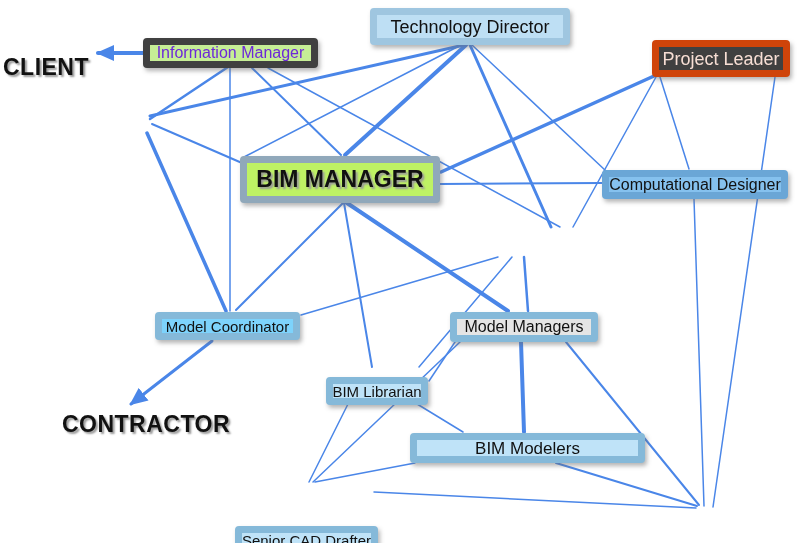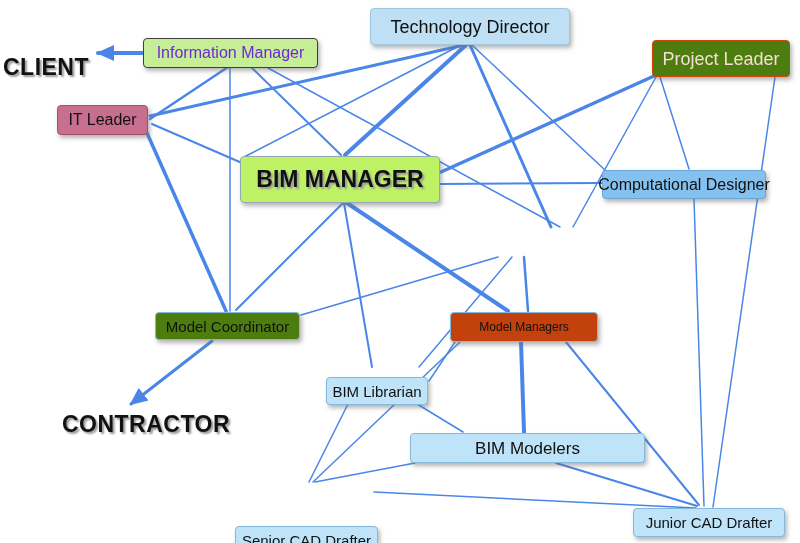--- a/index.html
+++ b/index.html
@@ -1,21 +1,21 @@
 <!DOCTYPE html>
 <html><head>
 <meta charset="utf-8">
 <style>
   html,body{margin:0;padding:0;background:#ffffff;}
   #stage{position:relative;width:800px;height:543px;background:#ffffff;overflow:hidden;
          font-family:"Liberation Sans",sans-serif;}
   #edge-layer{position:absolute;left:0;top:0;width:800px;height:543px;}
   .node{position:absolute;display:flex;align-items:center;justify-content:center;
         white-space:nowrap;box-sizing:border-box;line-height:1;}
-  .box{border:1px solid #3b82f6;border-radius:4px;box-shadow:2px 3px 4px rgba(110,110,110,0.5);}
+  .box{border:7px solid #3b82f6;border-radius:4px;box-shadow:2px 3px 4px rgba(110,110,110,0.5);}
   .label{font-weight:bold;text-shadow:2px 2px 2px #9a9a9a;letter-spacing:0.5px;}
 </style>
 </head>
 <body>
 
 <div id="stage">
   <svg id="edge-layer" viewBox="0 0 800 543" xmlns="http://www.w3.org/2000/svg">
     <defs>
       <marker id="arrowhead" markerUnits="userSpaceOnUse" markerWidth="18" markerHeight="16" refX="16" refY="8" orient="auto">
         <polygon points="0,0 18,8 0,16" fill="#4a86e8"></polygon>
@@ -53,24 +53,22 @@
       <line x1="352" y1="396" x2="309" y2="482" stroke="#4a86e8" stroke-width="1.5" stroke-linecap="round"></line>
       <line x1="404" y1="396" x2="463" y2="432" stroke="#4a86e8" stroke-width="1.5" stroke-linecap="round"></line>
       <line x1="315" y1="482" x2="415" y2="463" stroke="#4a86e8" stroke-width="1.5" stroke-linecap="round"></line>
       <line x1="374" y1="492" x2="696" y2="508" stroke="#4a86e8" stroke-width="1.5" stroke-linecap="round"></line>
       <line x1="556" y1="463" x2="697" y2="506" stroke="#4a86e8" stroke-width="2" stroke-linecap="round"></line>
     </svg>
 
 <div class="node label" style="left: 2px; top: 38px; width: 88px; height: 30px; color: rgb(17, 17, 17); font-size: 23px; font-weight: bold; margin-top: 14px;">CLIENT</div>
     <div class="node box" style="left: 143px; top: 38px; width: 175px; height: 30px; color: #6d28d9; font-size: 16px; background: rgb(198, 238, 150); border-color: rgb(64, 64, 64);">Information Manager</div>
     <div class="node box" style="left: 370px; top: 8px; width: 200px; height: 37px; color: rgb(17, 17, 17); font-size: 18px; background: rgb(190, 223, 244); border-color: rgb(159, 198, 224);">Technology Director</div>
-    <div class="node box" style="left: 652px; top: 40px; width: 138px; height: 37px; color: rgb(247, 222, 212); font-size: 18px; background: #4d7c0f; border-color: rgb(207, 68, 10);">Project Leader</div>
-    <div class="node box" style="left: 57px; top: 105px; width: 91px; height: 30px; color: rgb(17, 17, 17); font-size: 16px; background: rgb(199, 111, 142); border-color: rgb(164, 79, 110);">IT Leader</div>
+    <div class="node box" style="left: 652px; top: 40px; width: 138px; height: 37px; color: rgb(247, 222, 212); font-size: 18px; background: #404040; border-color: rgb(207, 68, 10);">Project Leader</div>
     <div class="node box" style="left: 240px; top: 156px; width: 200px; height: 47px; color: rgb(17, 17, 17); font-size: 23px; font-weight: bold; background: #bef264; border-color: rgb(144, 168, 186); text-shadow: rgb(154, 154, 154) 2px 2px 2px;">BIM MANAGER</div>
-    <div class="node box" style="left: 602px; top: 170px; width: 164px; height: 29px; color: rgb(17, 17, 17); font-size: 16px; background: rgb(133, 193, 238); border-color: rgb(106, 166, 214);">Computational Designer</div>
-    <div class="node box" style="left: 155px; top: 312px; width: 145px; height: 28px; color: rgb(17, 17, 17); font-size: 15px; background: #4d7c0f; border-color: rgb(133, 185, 217);">Model Coordinator</div>
-    <div class="node box" style="left: 450px; top: 312px; width: 148px; height: 30px; color: rgb(17, 17, 17); font-size: 12px; background: #c2410c; border-color: rgb(133, 185, 217);">Model Managers</div>
+    <div class="node box" style="left: 602px; top: 170px; width: 186px; height: 29px; color: rgb(17, 17, 17); font-size: 16px; background: rgb(133, 193, 238); border-color: rgb(106, 166, 214);">Computational Designer</div>
+    <div class="node box" style="left: 155px; top: 312px; width: 145px; height: 28px; color: rgb(17, 17, 17); font-size: 15px; background: #7dd3fc; border-color: rgb(133, 185, 217);">Model Coordinator</div>
+    <div class="node box" style="left: 450px; top: 312px; width: 148px; height: 30px; color: rgb(17, 17, 17); font-size: 16px; background: #e5e5e5; border-color: rgb(133, 185, 217);">Model Managers</div>
     <div class="node box" style="left: 326px; top: 368px; width: 102px; height: 28px; color: rgb(17, 17, 17); font-size: 15px; background: rgb(191, 227, 248); border-color: rgb(133, 185, 217); margin-top: 9px;">BIM Librarian</div>
     <div class="node label" style="left: 60px; top: 408px; width: 172px; height: 32px; color: rgb(17, 17, 17); font-size: 23px; font-weight: bold;">CONTRACTOR</div>
     <div class="node box" style="left: 410px; top: 433px; width: 235px; height: 30px; color: rgb(17, 17, 17); font-size: 17px; background: rgb(191, 227, 248); border-color: rgb(133, 185, 217);">BIM Modelers</div>
     <div class="node box" style="left: 235px; top: 483px; width: 143px; height: 28px; color: rgb(17, 17, 17); font-size: 15px; background: rgb(191, 227, 248); border-color: rgb(133, 185, 217); margin-top: 43px;">Senior CAD Drafter</div>
-    <div class="node box" style="left: 633px; top: 508px; width: 152px; height: 29px; color: rgb(17, 17, 17); font-size: 15px; background: rgb(191, 227, 248); border-color: rgb(133, 185, 217);">Junior CAD Drafter</div>
   </div>
 
 </body></html>

